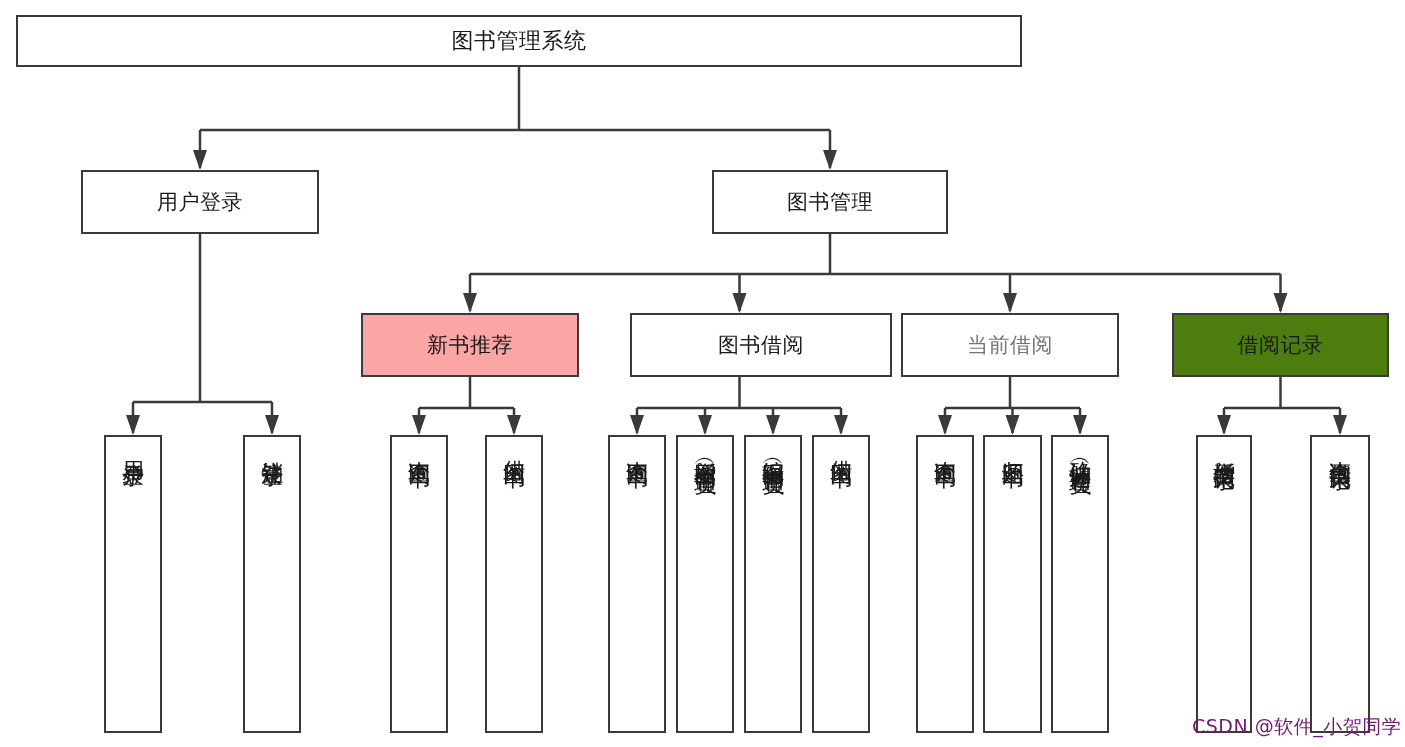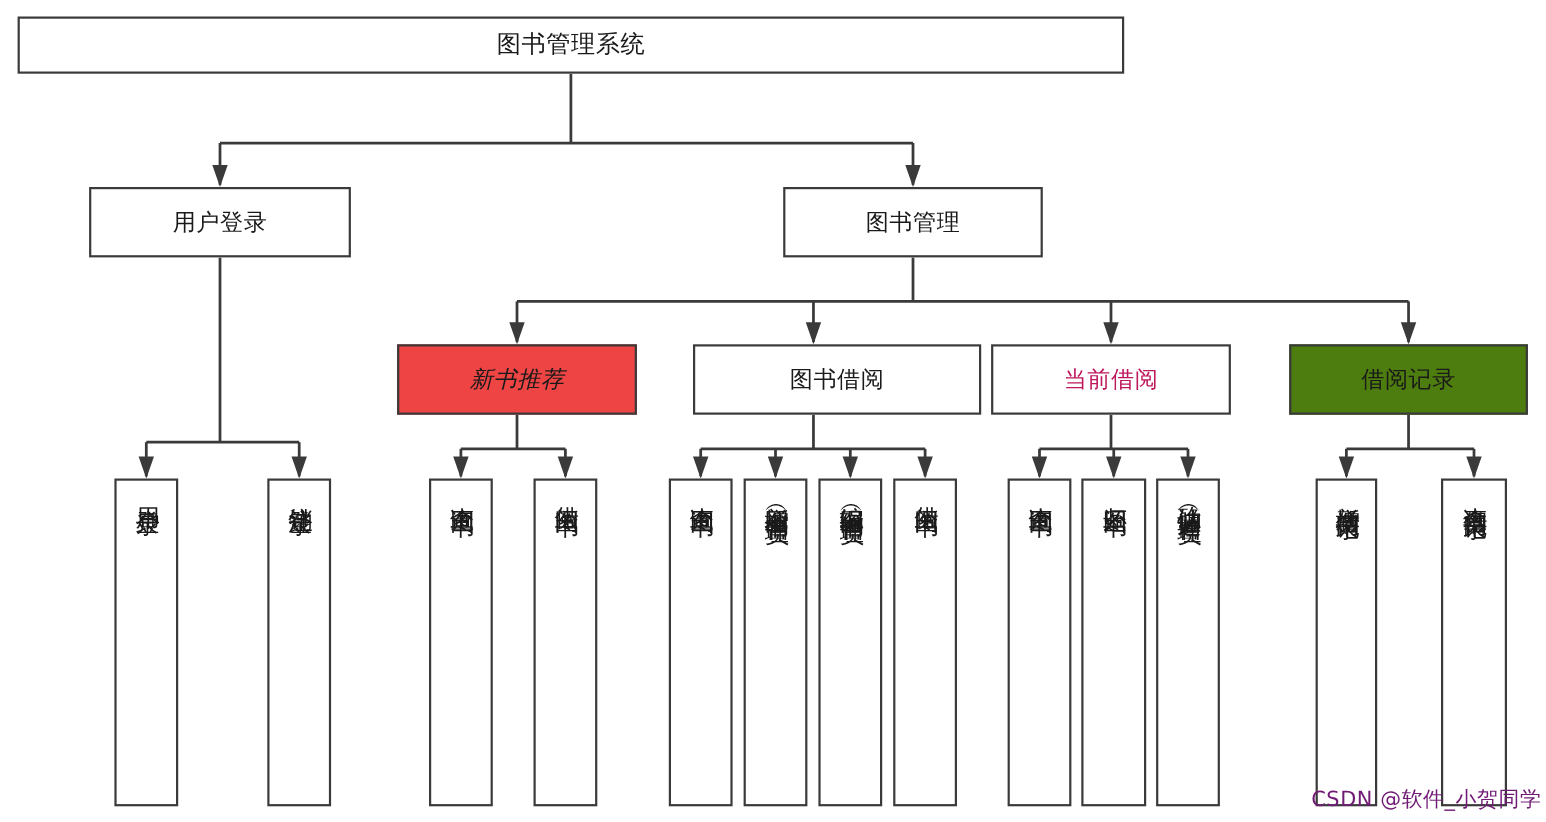--- a/index.html
+++ b/index.html
@@ -131,28 +131,28 @@
   <div id="nodes">
       <div class="node horizontal root" style="left: 16px; top: 15px; width: 1006px; height: 52px; border-color: rgb(58, 58, 58); background: rgb(255, 255, 255);">
         <span class="node-label" style="color: rgb(26, 26, 26);">图书管理系统</span>
       </div>
       <div class="node horizontal" style="left: 81px; top: 170px; width: 238px; height: 64px; border-color: rgb(58, 58, 58); background: rgb(255, 255, 255);">
         <span class="node-label" style="color: rgb(26, 26, 26);">用户登录</span>
       </div>
       <div class="node horizontal" style="left: 712px; top: 170px; width: 236px; height: 64px; border-color: rgb(58, 58, 58); background: rgb(255, 255, 255);">
         <span class="node-label" style="color: rgb(26, 26, 26);">图书管理</span>
       </div>
-      <div class="node horizontal" style="left: 361px; top: 313px; width: 218px; height: 64px; border-color: rgb(58, 58, 58); background: #ef4444; font-style: italic;">
+      <div class="node horizontal" style="left: 361px; top: 313px; width: 218px; height: 64px; border-color: rgb(58, 58, 58); background: #fca5a5;">
         <span class="node-label" style="color: rgb(26, 26, 26);">新书推荐</span>
       </div>
       <div class="node horizontal" style="left: 630px; top: 313px; width: 262px; height: 64px; border-color: rgb(58, 58, 58); background: rgb(255, 255, 255);">
         <span class="node-label" style="color: rgb(26, 26, 26);">图书借阅</span>
       </div>
       <div class="node horizontal" style="left: 901px; top: 313px; width: 218px; height: 64px; border-color: rgb(58, 58, 58); background: rgb(255, 255, 255);">
-        <span class="node-label" style="color: #be185d;">当前借阅</span>
+        <span class="node-label" style="color: #737373;">当前借阅</span>
       </div>
       <div class="node horizontal" style="left: 1172px; top: 313px; width: 217px; height: 64px; border-color: rgb(58, 58, 58); background: #4d7c0f;">
         <span class="node-label" style="color: rgb(26, 26, 26);">借阅记录</span>
       </div>
       <div class="node vertical" style="left: 104px; top: 435px; width: 58px; height: 298px; border-color: rgb(58, 58, 58); background: rgb(255, 255, 255);">
         <span class="node-label" style="color: rgb(26, 26, 26);">用户登录</span>
       </div>
       <div class="node vertical" style="left: 243px; top: 435px; width: 58px; height: 298px; border-color: rgb(58, 58, 58); background: rgb(255, 255, 255);">
         <span class="node-label" style="color: rgb(26, 26, 26);">注销登录</span>
       </div>

